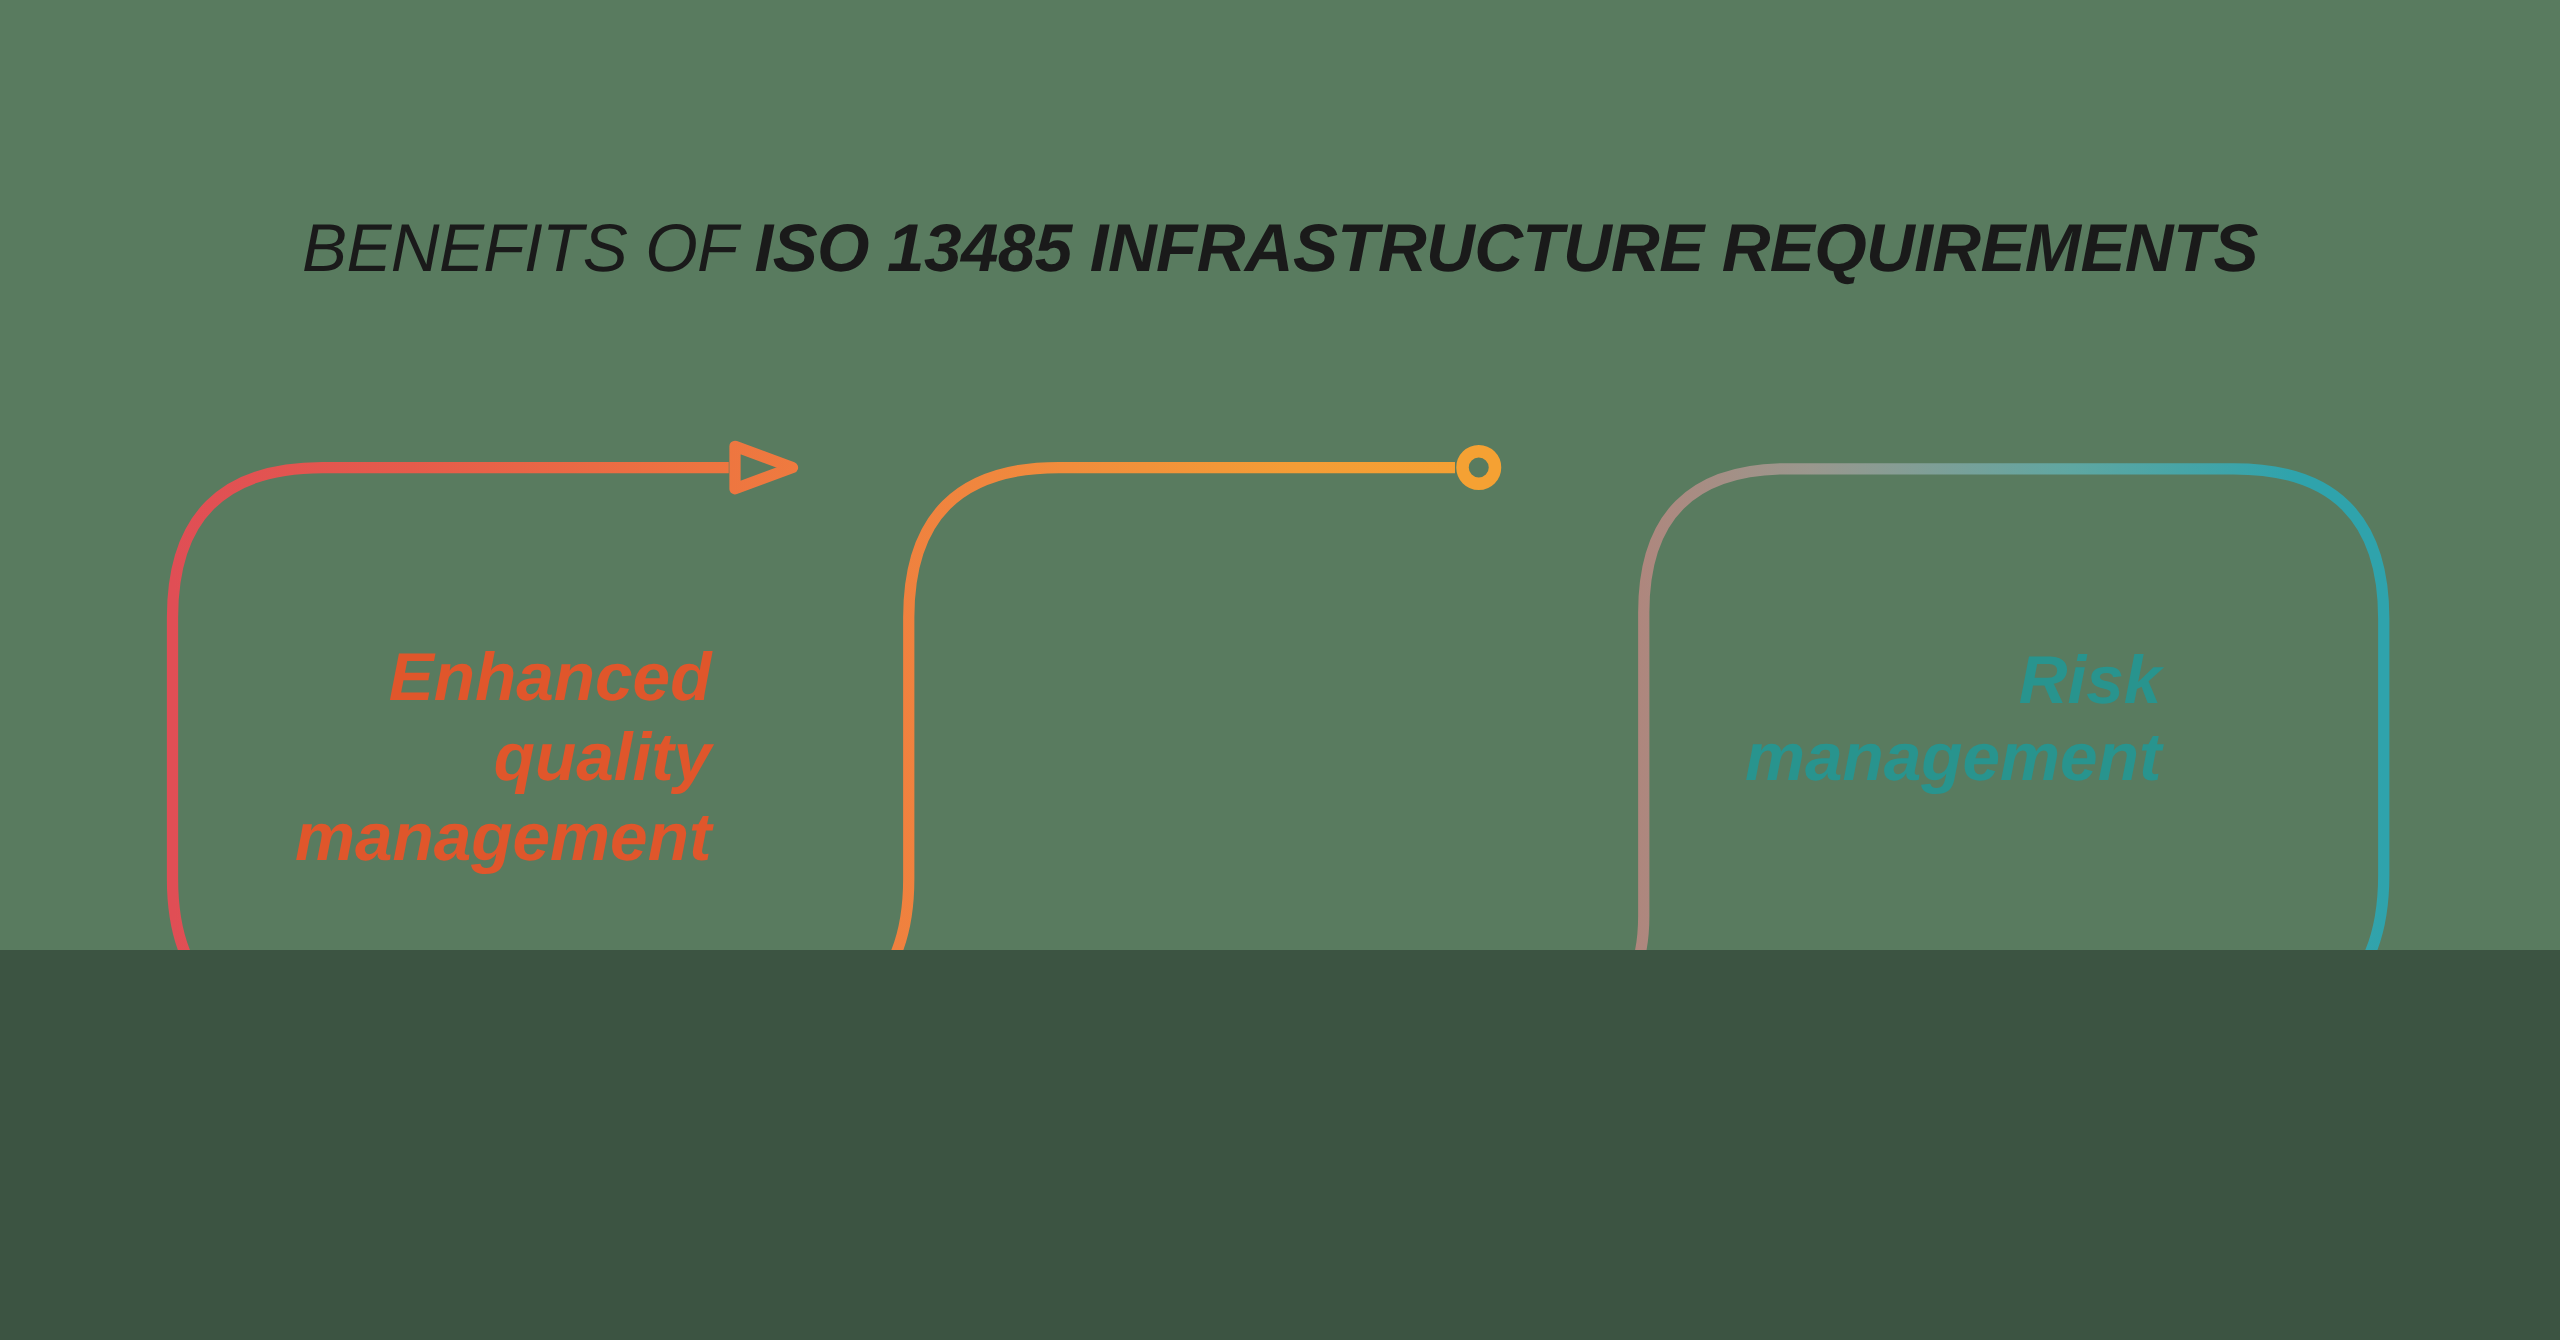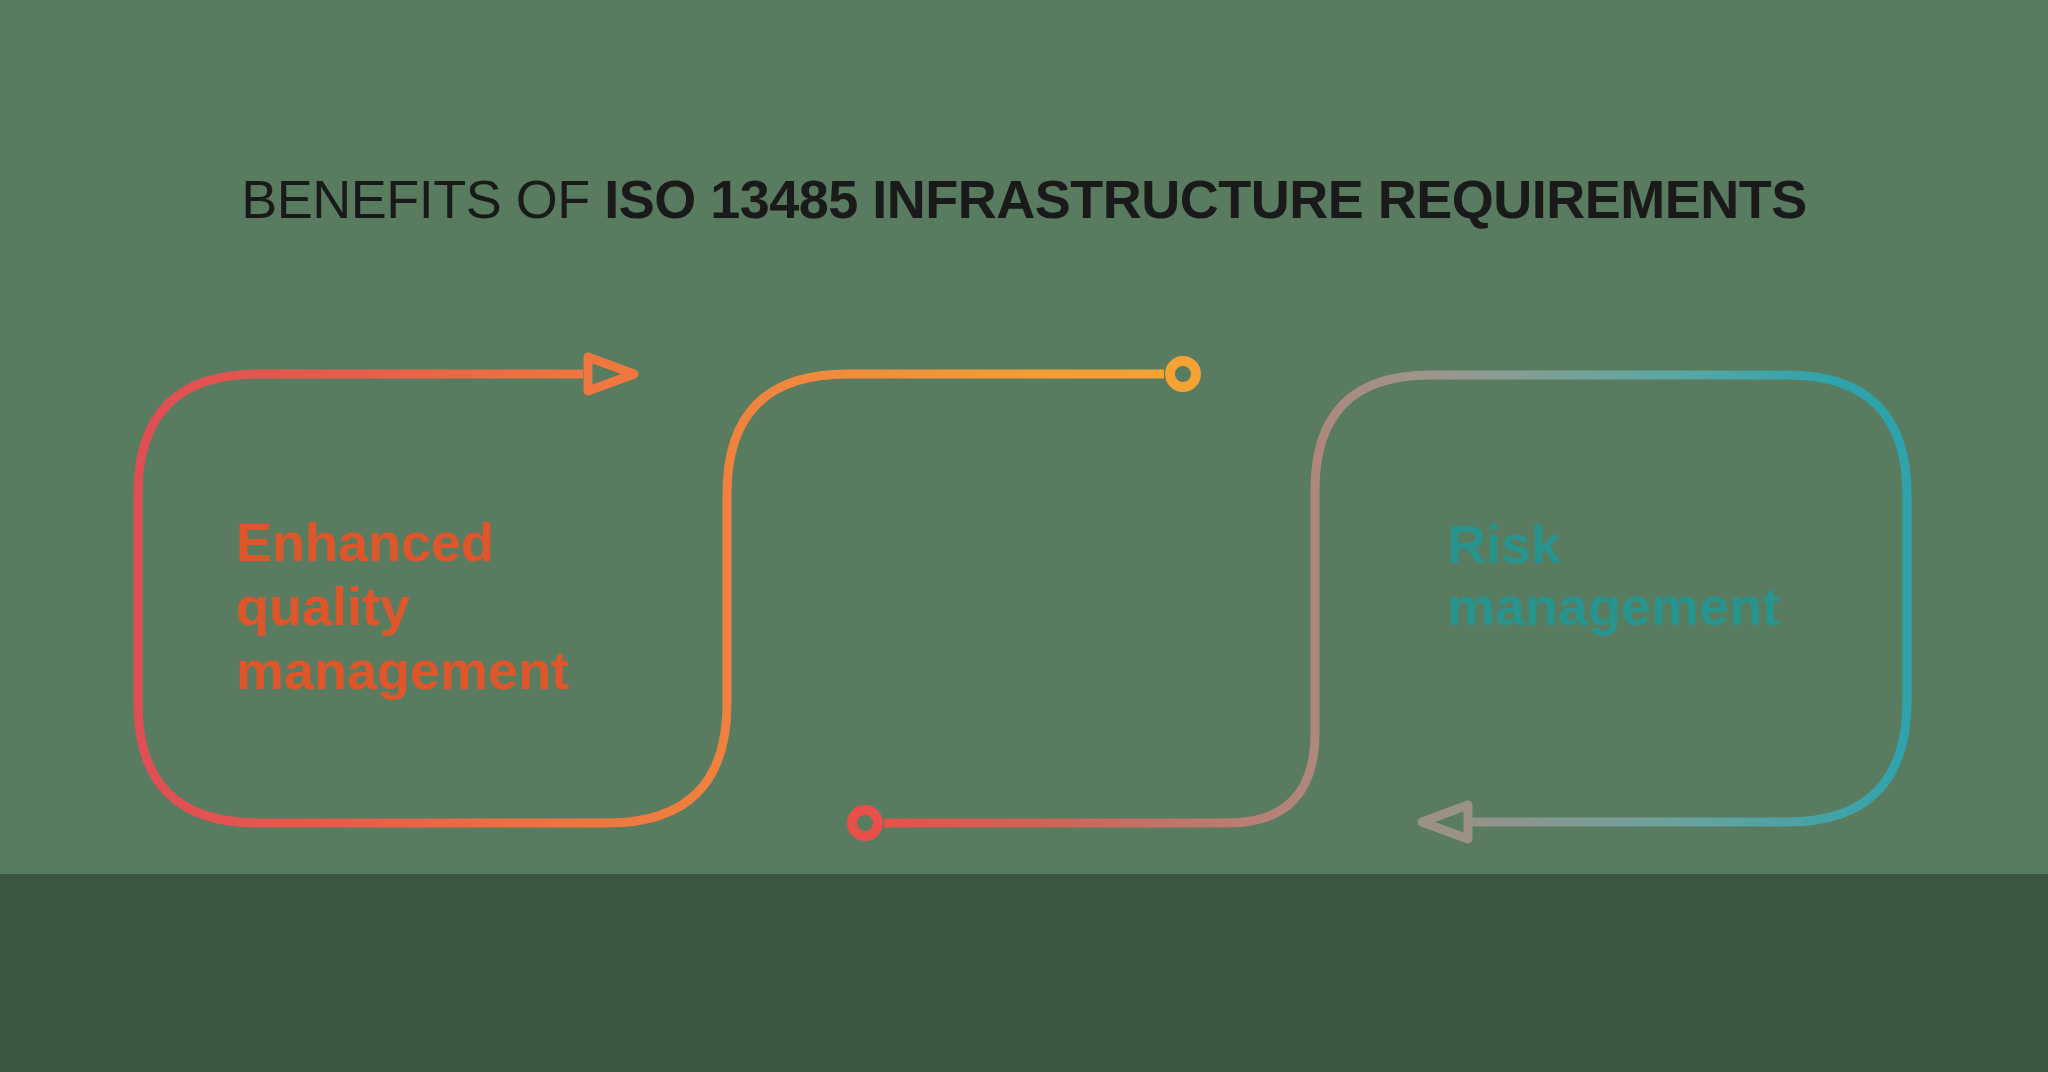--- a/index.html
+++ b/index.html
@@ -1,44 +1,45 @@
 <!DOCTYPE html>
 <html><head>
 <meta charset="utf-8">
 <style>
   html,body{margin:0;padding:0;background:#3c5442;}
   .stage{
     position:relative;
-    width:2048px;height:874px;
+    width:2048px;height:760px;
     overflow:hidden;
     font-family:"Liberation Sans", sans-serif;
     background:#597B5F;
+    font-style:italic;
   }
   .title{
     position:absolute;
     left:0;top:168px;width:2048px;
     text-align:center;
     font-size:54px;
     letter-spacing:-0.5px;
     color:#1A1A1A;
     white-space:nowrap;
   }
   .title .light{font-weight:400;}
   .title .heavy{font-weight:bold;}
   .flow-svg{position:absolute;left:0;top:0;}
   .card-text{
     position:absolute;
     font-weight:bold;
     font-size:54px;
     white-space:nowrap;
   }
-  .card-text span{display:block;}
+  .card-text span{display:block;text-align:right;}
   .card-text.c1{left:236px;top:510px;line-height:64px;}
   .card-text.c2{left:840px;top:509px;line-height:62px;}
-  .card-text.c3{left:1447px;top:513px;line-height:62px;}
+  .card-text.c3{left:1396px;top:513px;line-height:62px;}
   .shadow{
     position:absolute;
     width:510px;height:62px;
     background:radial-gradient(closest-side,
       rgba(20,20,20,0.95) 0%,
       rgba(85,85,85,0.75) 9%,
       rgba(170,170,170,0.9) 22%,
       #ffffff 46%,
       #ffffff 74%,
       rgba(255,255,255,0) 100%);

